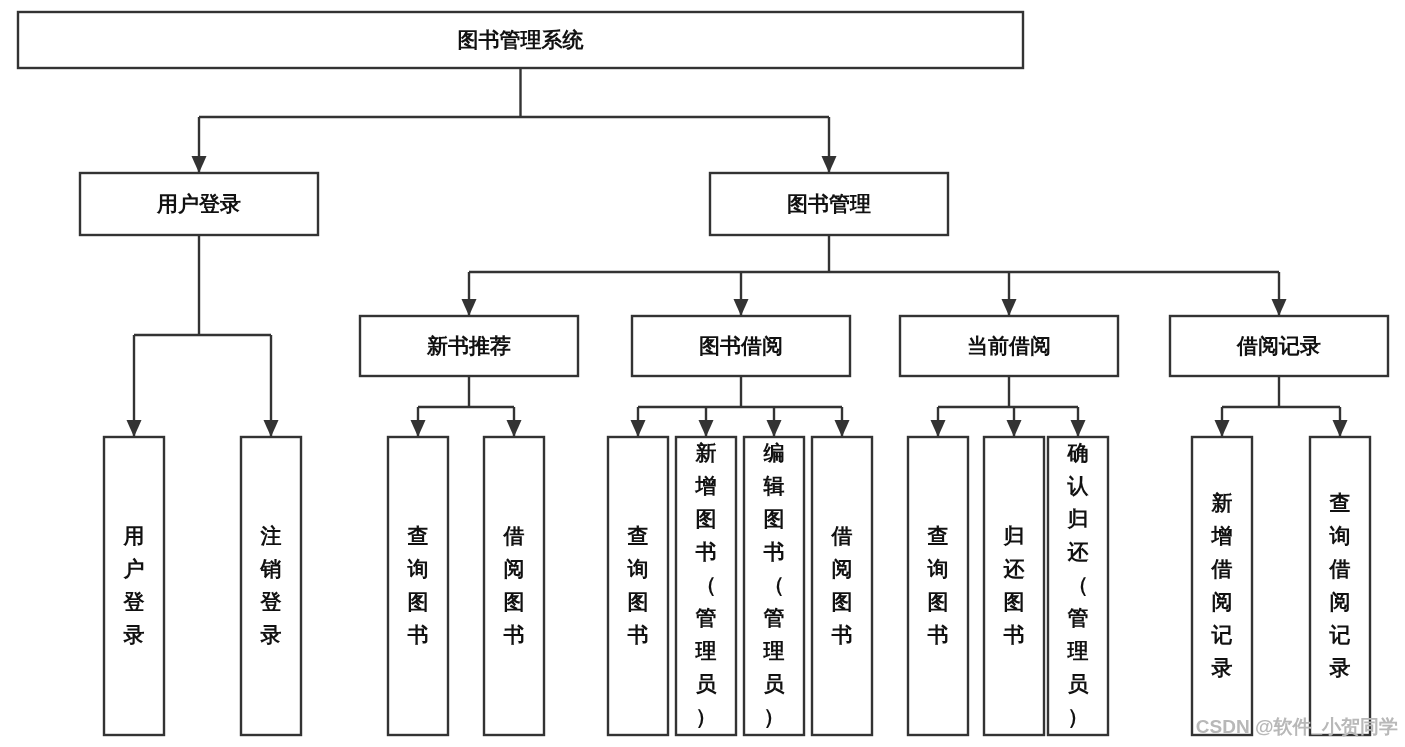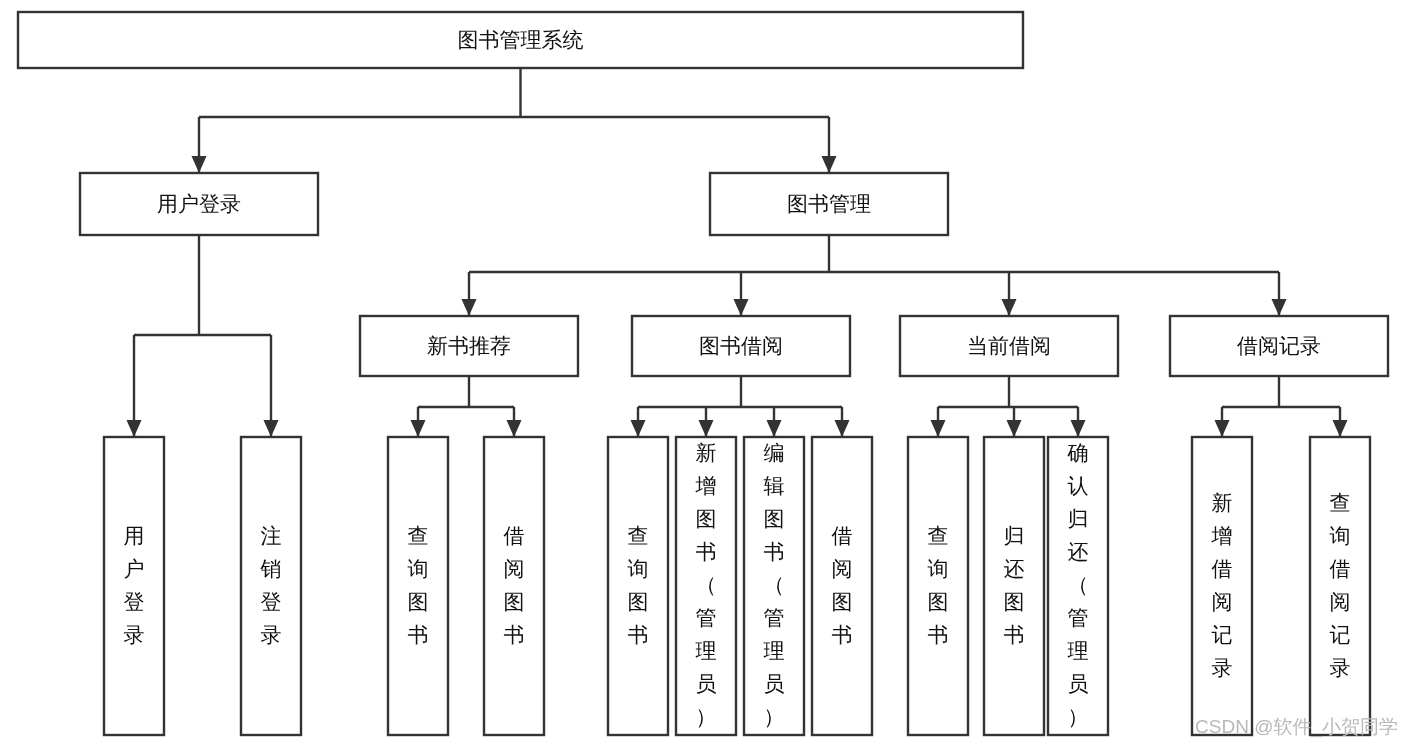--- a/index.html
+++ b/index.html
@@ -10,20 +10,21 @@
   }
   body {
     font-family: "Liberation Sans", "DejaVu Sans", sans-serif;
   }
   #diagram-root {
     position: relative;
     width: 1405px;
     height: 747px;
     background: #ffffff;
     overflow: hidden;
+    font-weight: bold;
   }
   svg#tree-svg {
     position: absolute;
     left: 0;
     top: 0;
     width: 1405px;
     height: 747px;
     display: block;
   }
   .node-box {

